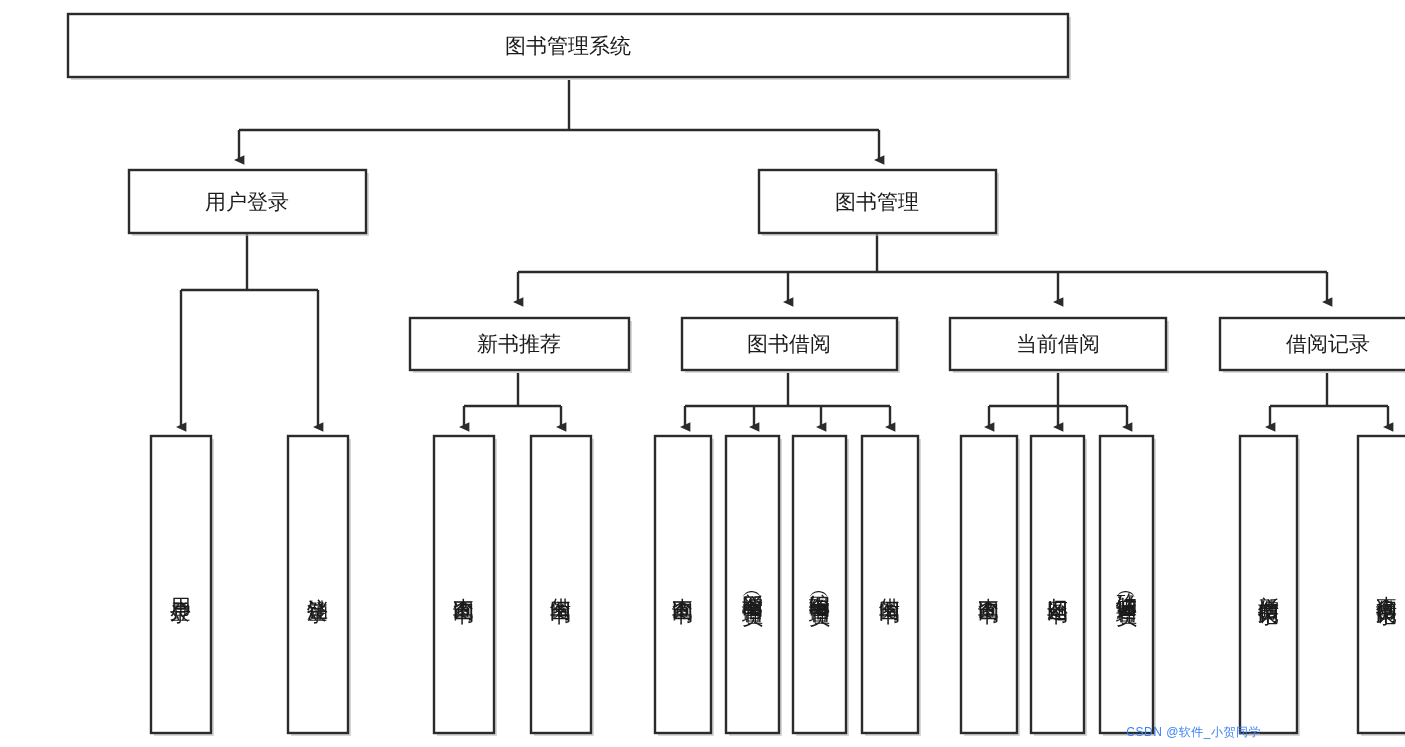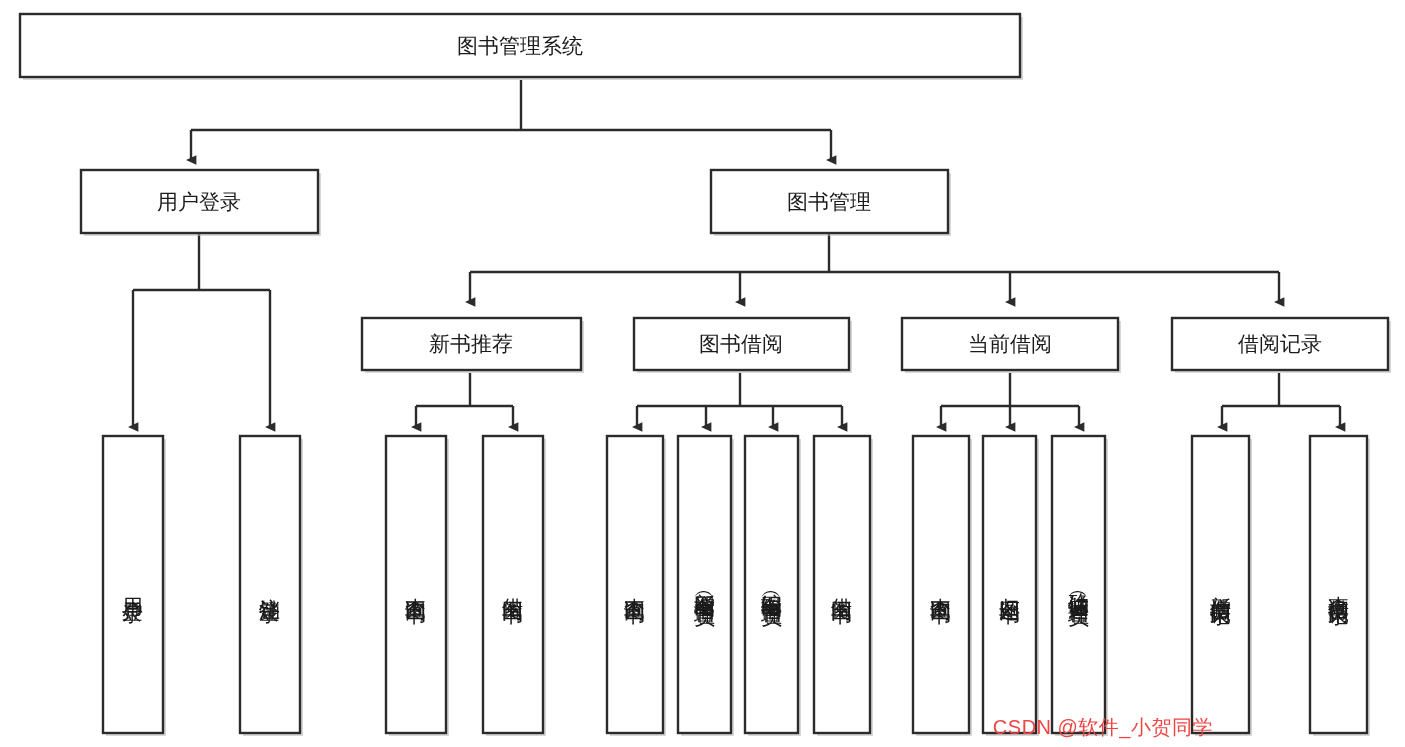--- a/index.html
+++ b/index.html
@@ -1,41 +1,41 @@
 <!DOCTYPE html>
 <html><head>
 <meta charset="utf-8">
 <style>
   html,body{margin:0;padding:0;background:#ffffff;}
   body{
     font-family:"Liberation Sans","DejaVu Sans",sans-serif;
     width:1405px;height:747px;overflow:hidden;
   }
-  #stage{position:relative;width:1223px;height:747px;background:#fff;}
+  #stage{position:relative;width:1223px;height:747px;background:#fff;margin-left:48px;}
   svg#chart{position:absolute;left:0;top:0;width:1405px;height:747px;display:block;}
   .node-rect{fill:#ffffff;stroke:#2b2b2b;stroke-width:2.4;}
   .node-shadow{fill:#b8b8b8;opacity:.55;}
   .edge{stroke:#2b2b2b;stroke-width:2.4;fill:none;stroke-linecap:butt;}
   .node-label{
     font-family:"Liberation Sans","DejaVu Sans",sans-serif;
     fill:#1b1b1b;font-size:21px;
     dominant-baseline:middle;text-anchor:middle;
   }
   .leaf-label{
     font-family:"Liberation Sans","DejaVu Sans",sans-serif;
     fill:#1b1b1b;font-size:21px;
     writing-mode:vertical-rl;
     text-orientation:upright;
     letter-spacing:2px;
     dominant-baseline:central;text-anchor:middle;
   }
   .watermark{
     position:absolute;right:10px;bottom:6px;
     font-family:"Liberation Sans","DejaVu Sans",sans-serif;
-    font-size:20px;color:#ef4444;white-space:nowrap;
+    font-size:12px;color:#3b82f6;white-space:nowrap;
     letter-spacing:.5px;pointer-events:none;
   }
 </style>
 </head>
 <body>
 
 <div id="stage">
 
   <svg id="chart" viewBox="0 0 1405 747">
     <defs>

